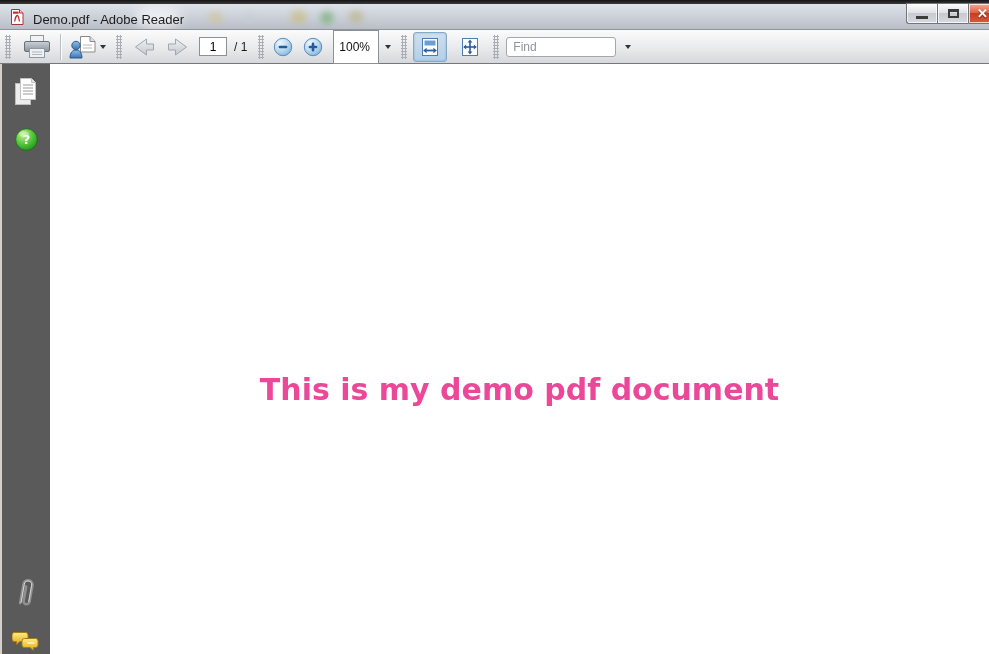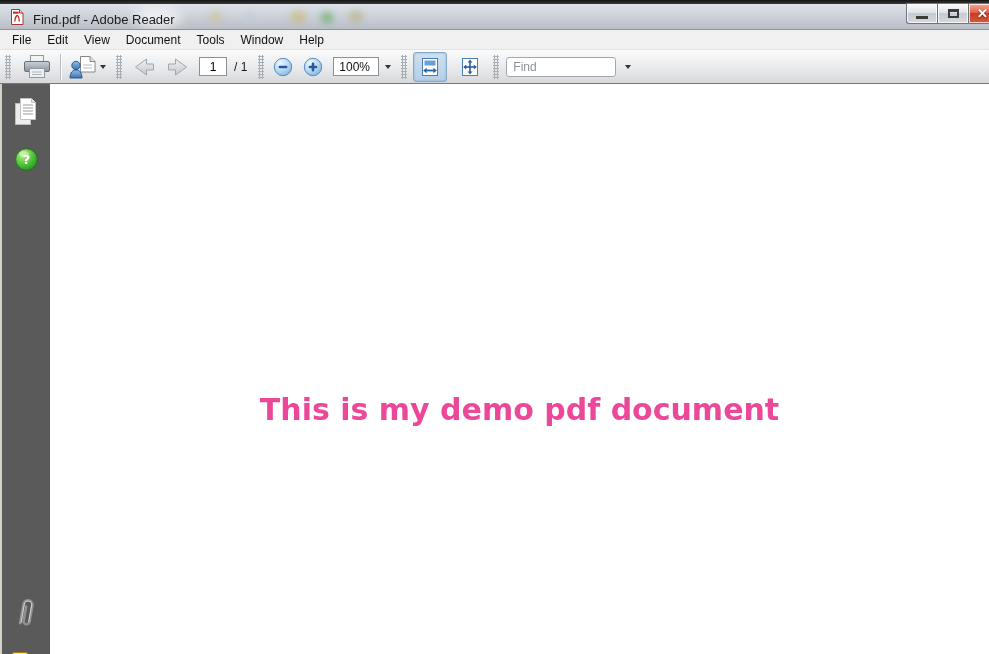--- a/index.html
+++ b/index.html
@@ -49,21 +49,21 @@
   .tsep { width:1px; height:26px; background:#b9bdc2; margin:0 4px; box-shadow:1px 0 0 #fdfdfd; }
   .tbtn { display:flex; align-items:center; justify-content:center;
     border:1px solid transparent; border-radius:3px; padding:2px 3px; cursor:default; }
   .tbtn.selected { background:linear-gradient(#cfe0ef,#b3cfe7); border-color:#86a9c9;
     box-shadow:inset 0 0 2px rgba(70,110,150,.45); }
   .caret { width:0; height:0; border-left:3.5px solid transparent; border-right:3.5px solid transparent;
     border-top:4px solid #333; margin-left:3px; }
   .page-input { width:28px; height:19px; border:1px solid #8d9196; background:#fff;
     font-size:12px; text-align:center; font-family:"Liberation Sans",sans-serif; margin-left:4px; }
   .page-count { font-size:12px; color:#1a1a1a; margin:0 8px 0 7px; }
-  .zoom-box { width:46px; height:19px; border:1px solid #8d9196; background:#fff;
+  .zoom-box { width:46px; height:34px; border:1px solid #8d9196; background:#fff;
     font-size:12px; color:#111; display:flex; align-items:center; padding-left:5px; margin-left:6px; }
   .zoom-caret-btn { padding:4px 5px; }
   .find-box { width:110px; height:20px; border:1px solid #a3a8ae; border-radius:3px; background:#fff;
     font-size:12px; padding-left:6px; color:#222; font-family:"Liberation Sans",sans-serif; margin-left:4px; }
   .find-box::placeholder { color:#8d939a; }
   .find-caret-btn { padding:4px 5px; margin-left:3px; }
 
   
   .content { position:relative; display:flex; height:599px; border-left:2px solid #d5d1c8; }
   .sidebar { position:relative; width:48px; background:#5a5a5a; flex:none; }
@@ -90,45 +90,36 @@
     <div class="blob b6"></div>
     <div class="title-left">
       <span>
         <svg width="18" height="18" viewBox="0 0 18 18">
           <path d="M3.5 1.5 h8 l3.5 3.5 v11.5 h-11.5 z" fill="#fff" stroke="#a33636" stroke-width="1"></path>
           <path d="M11.5 1.5 v3.5 h3.5" fill="#f2d6d6" stroke="#a33636" stroke-width="1"></path>
           <rect x="5" y="3.6" width="5.6" height="2.1" fill="#c62828"></rect>
           <path d="M6.7 13.5 c.5 -4 2 -6 2.6 -6 c.7 0 1.6 2.2 2.1 6" fill="none" stroke="#c62828" stroke-width="1.3"></path>
         </svg>
       </span>
-      <span class="title-text">Find.pdf - Adobe Reader</span>
+      <span class="title-text">Demo.pdf - Adobe Reader</span>
     </div>
     <div class="win-controls">
       <div class="win-btn min">
         <span class="glyph-min"></span>
       </div>
       <div class="win-btn">
         <span class="glyph-max"></span>
       </div>
       <div class="win-btn close">
         <span>✕</span>
       </div>
     </div>
   </div>
   <div class="top-strip"></div>
 
-  <div class="menubar">
-    <div class="menu-item">File</div>
-    <div class="menu-item">Edit</div>
-    <div class="menu-item">View</div>
-    <div class="menu-item">Document</div>
-    <div class="menu-item">Tools</div>
-    <div class="menu-item">Window</div>
-    <div class="menu-item">Help</div>
-  </div>
 
   <div class="toolbar">
     <div class="grip"></div>
 
     <div class="tbtn" style="margin-left:4px;">
       <svg width="30" height="26" viewBox="0 0 30 26">
         <defs>
             <linearGradient id="prg" x1="0" y1="0" x2="0" y2="1">
           <stop offset="0" stop-color="#ccd2d9"></stop>
               <stop offset="1" stop-color="#8b929b"></stop>

